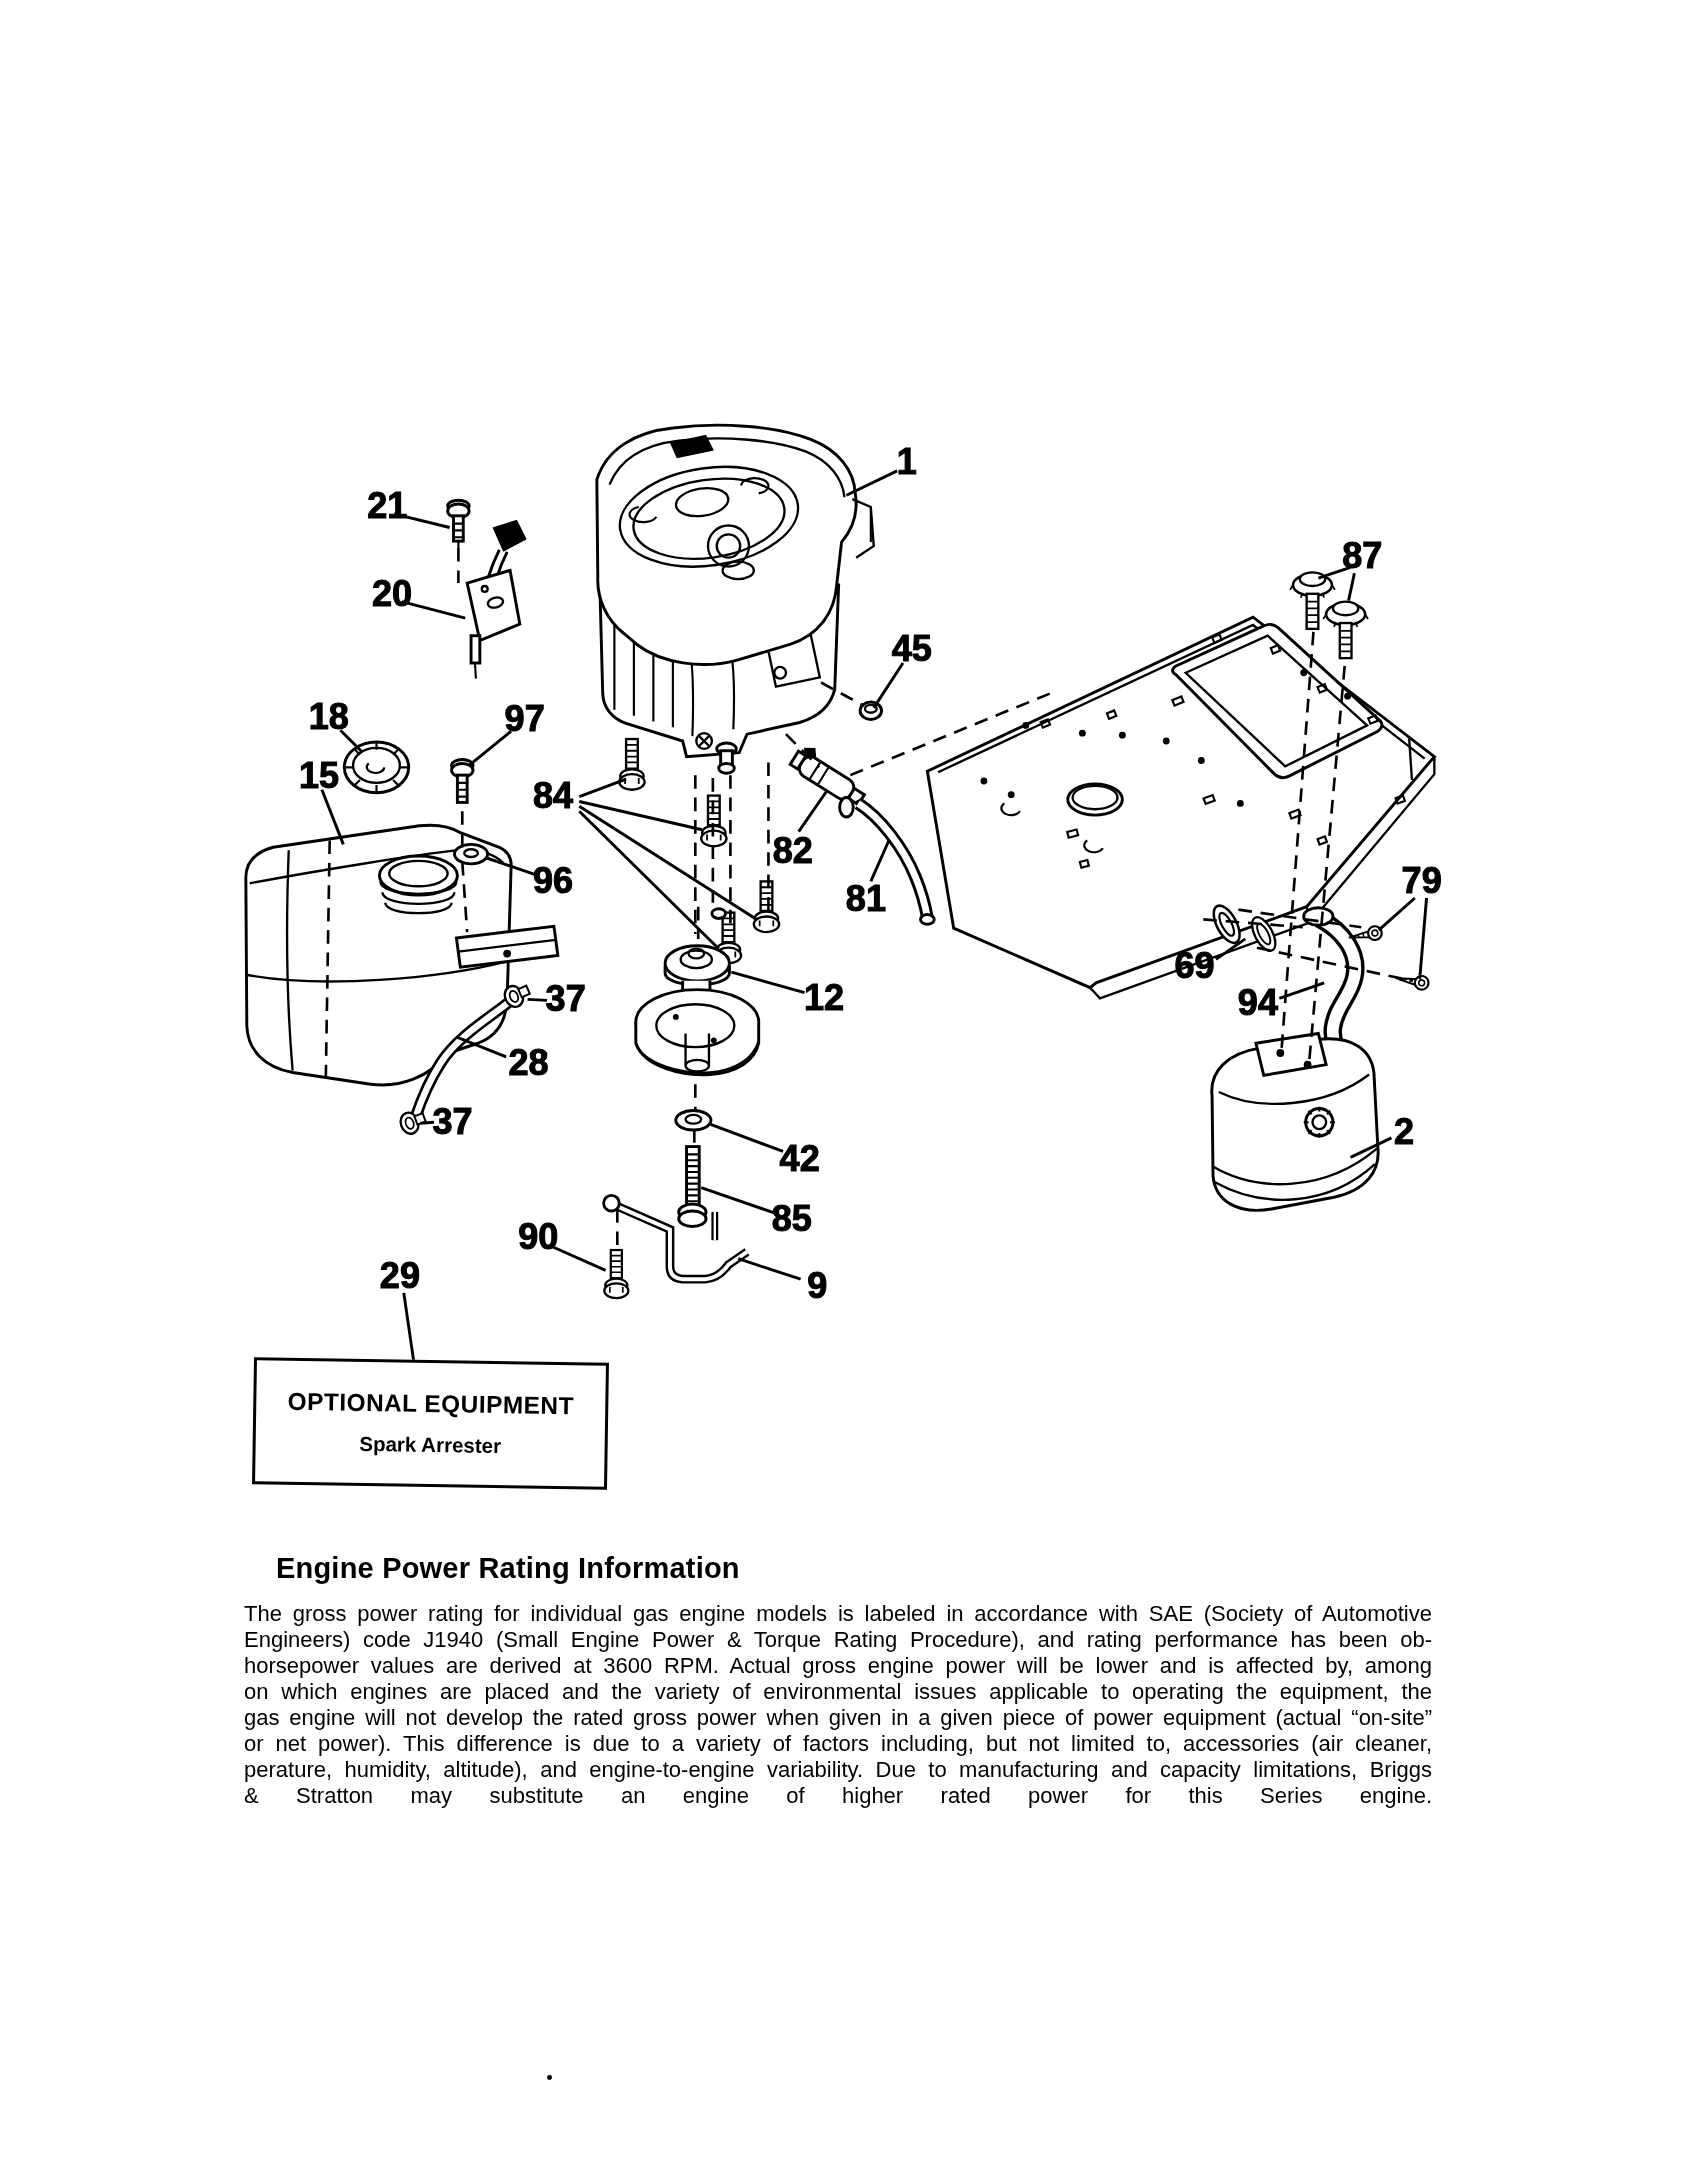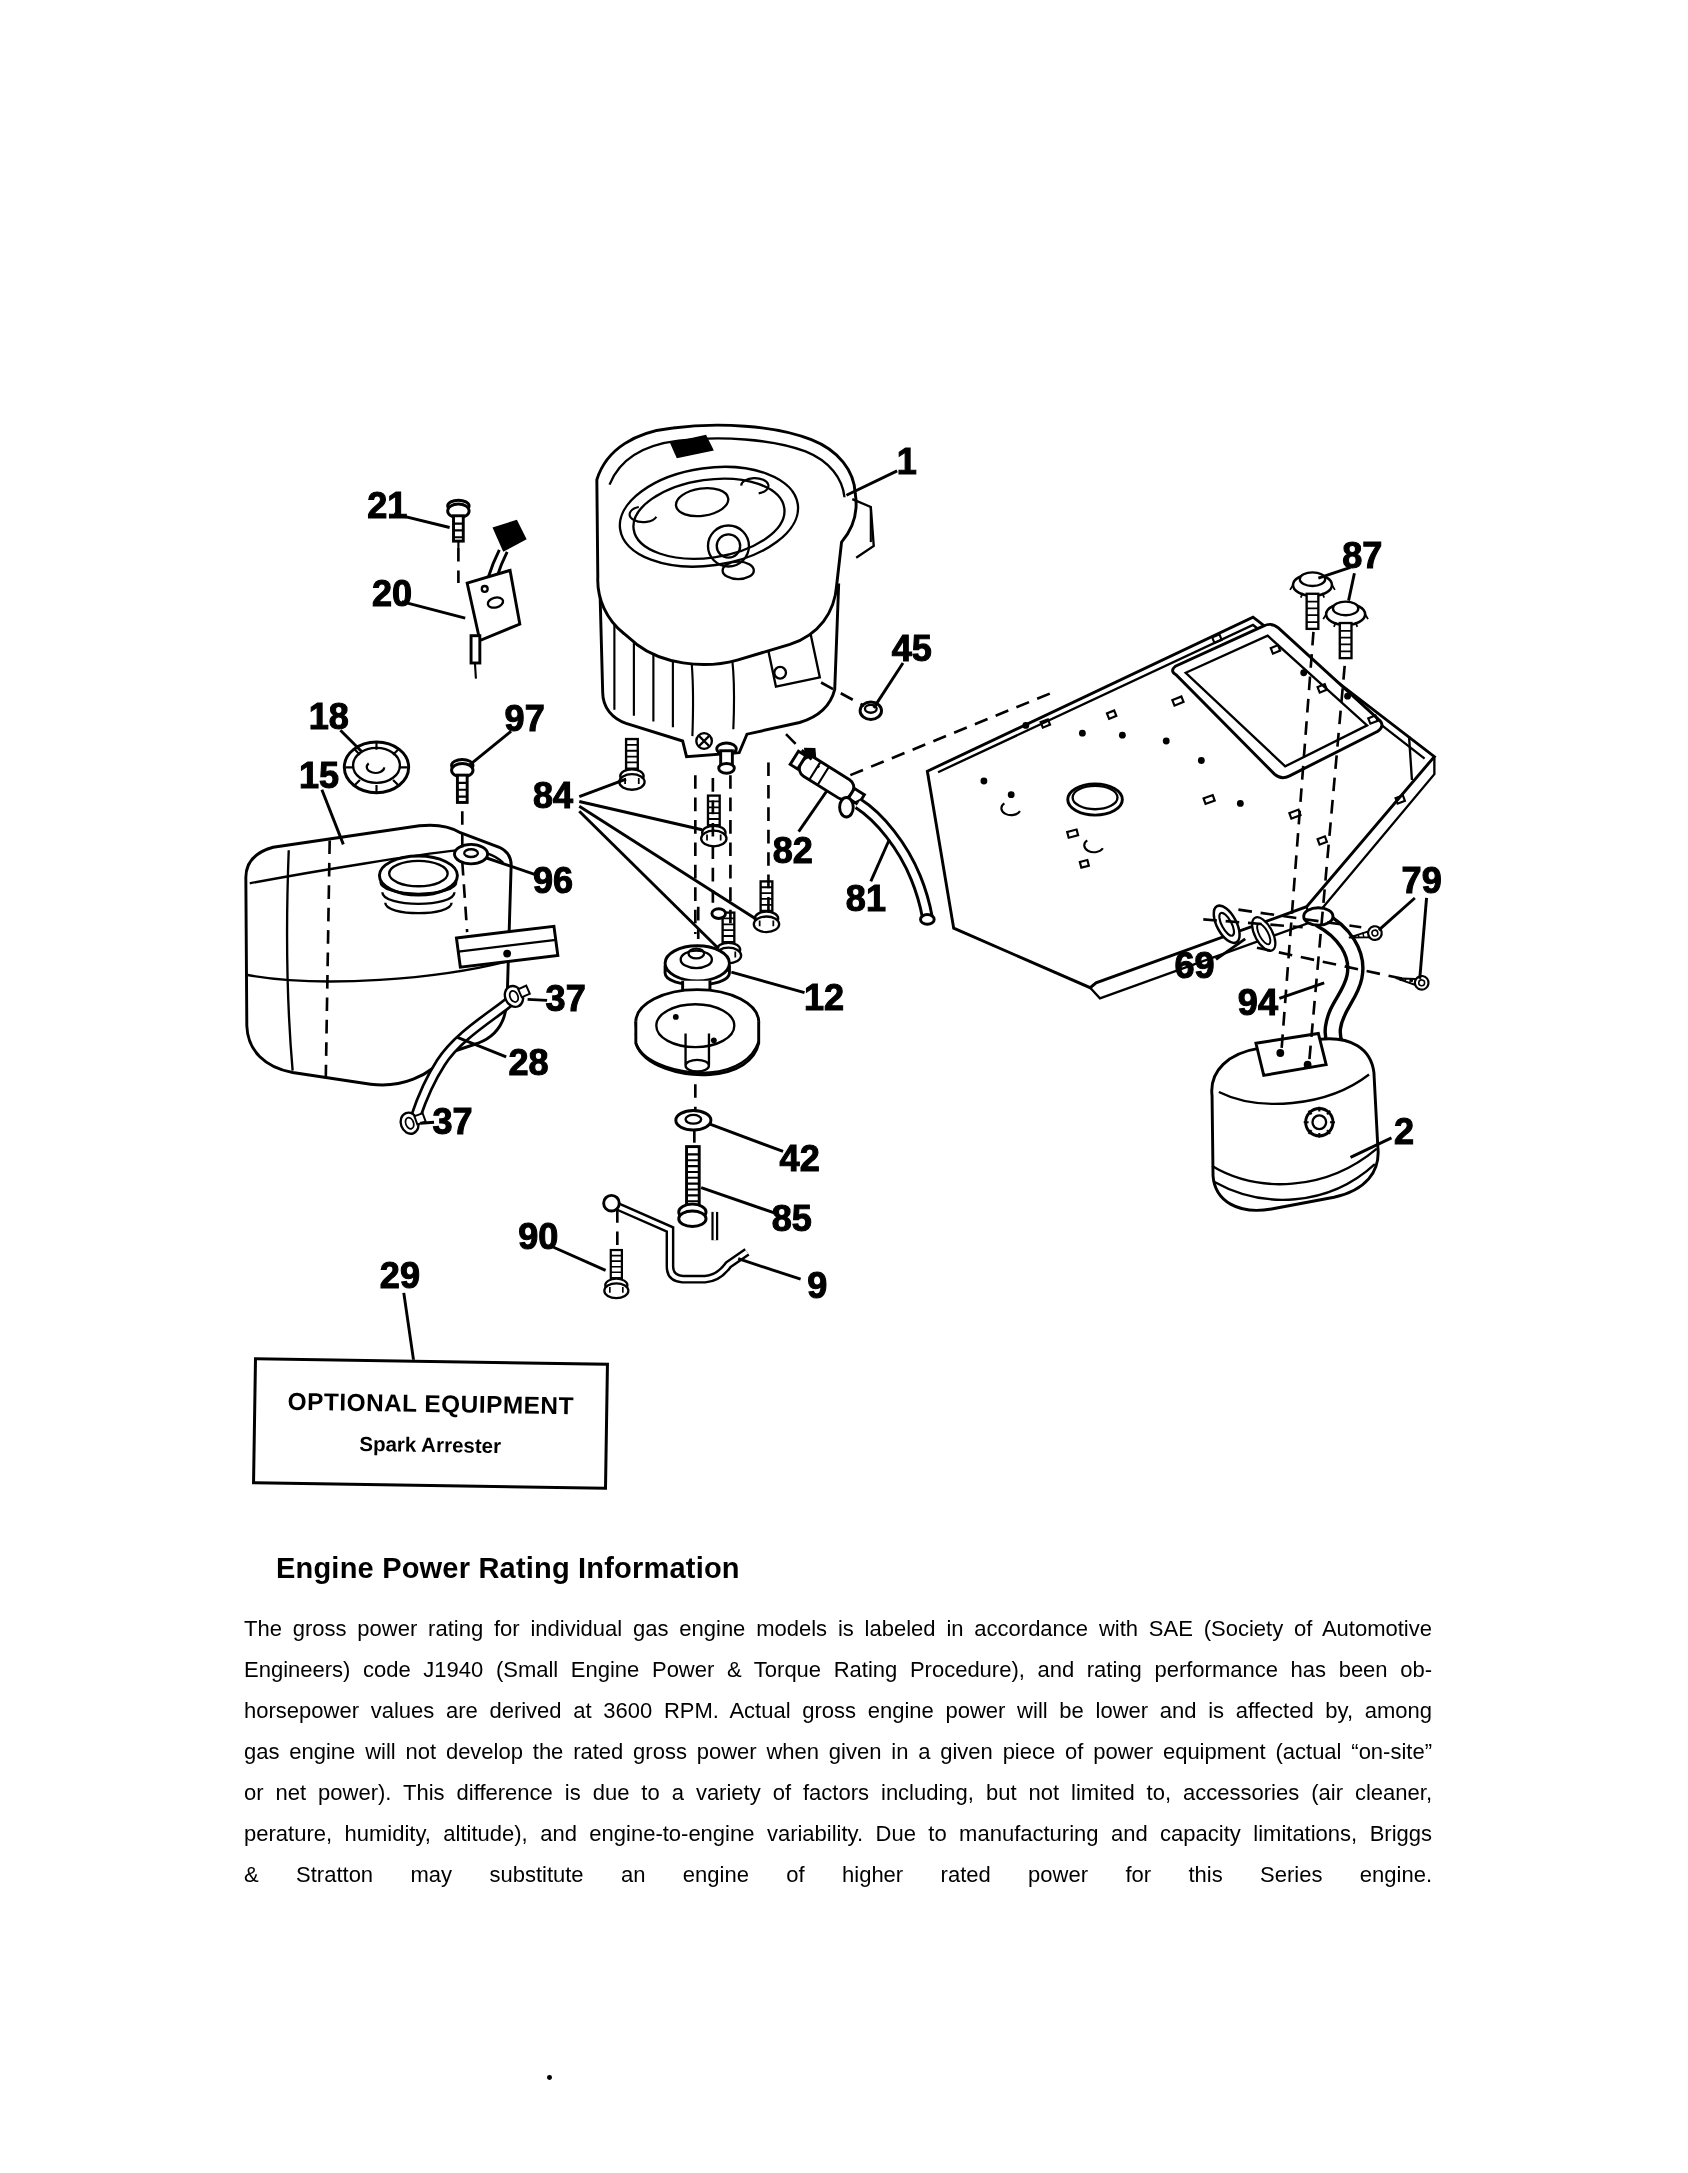--- a/index.html
+++ b/index.html
@@ -16,21 +16,21 @@
   .lead{stroke:#000;stroke-width:3;fill:none;}
   .co{font-family:"Liberation Sans",sans-serif;font-size:37px;font-weight:bold;fill:#000;
       stroke:#000;stroke-width:1.1;text-anchor:middle;}
   .opt-box{position:absolute;left:253px;top:1360px;width:349px;height:121px;border:3.9px solid #000;
            transform:rotate(0.9deg);display:flex;flex-direction:column;align-items:center;
            justify-content:center;gap:15.6px;background:#fff;}
   .opt-title{font-size:24.4px;font-weight:bold;letter-spacing:0.5px;}
   .opt-sub{font-size:20.5px;font-weight:bold;}
   .rating-head{position:absolute;left:246px;top:1552px;font-size:29px;font-weight:bold;letter-spacing:0.2px;margin-left:30px;}
   .rating-body{position:absolute;left:244px;top:1601px;width:1188px;font-size:22px;line-height:26px;}
-  .jline{text-align:justify;text-align-last:justify;white-space:normal;margin-top:15px;}
+  .jline{text-align:justify;text-align-last:justify;white-space:normal;}
   .jlast{text-align:left;}
   .stray-dot{position:absolute;left:547px;top:2075px;width:4.9px;height:4.9px;background:#000;border-radius:50%;}
 </style>
 </head>
 <body>
 
 <div class="page">
 
 <svg width="1688" height="1521" viewBox="0 0 1731 1560">
   <defs>
@@ -380,20 +380,21 @@
   <div class="opt-title">OPTIONAL EQUIPMENT</div>
   <div class="opt-sub">Spark Arrester</div>
 </div>
 
 <div class="rating-head">Engine Power Rating Information</div>
 
 <div class="rating-body">
   <div class="jline">The gross power rating for individual gas engine models is labeled in accordance with SAE (Society of Automotive</div>
   <div class="jline">Engineers) code J1940 (Small Engine Power &amp; Torque Rating Procedure), and rating performance has been ob-</div>
   <div class="jline">horsepower values are derived at 3600 RPM. Actual gross engine power will be lower and is affected by, among</div>
+  <div class="jline">on which engines are placed and the variety of environmental issues applicable to operating the equipment, the</div>
   <div class="jline">gas engine will not develop the rated gross power when given in a given piece of power equipment (actual “on-site”</div>
   <div class="jline">or net power). This difference is due to a variety of factors including, but not limited to, accessories (air cleaner,</div>
   <div class="jline">perature, humidity, altitude), and engine-to-engine variability. Due to manufacturing and capacity limitations, Briggs</div>
   <div class="jline jlast">&amp; Stratton may substitute an engine of higher rated power for this Series engine.</div>
 </div>
 
 <div class="stray-dot"></div>
 
 </div>
 

